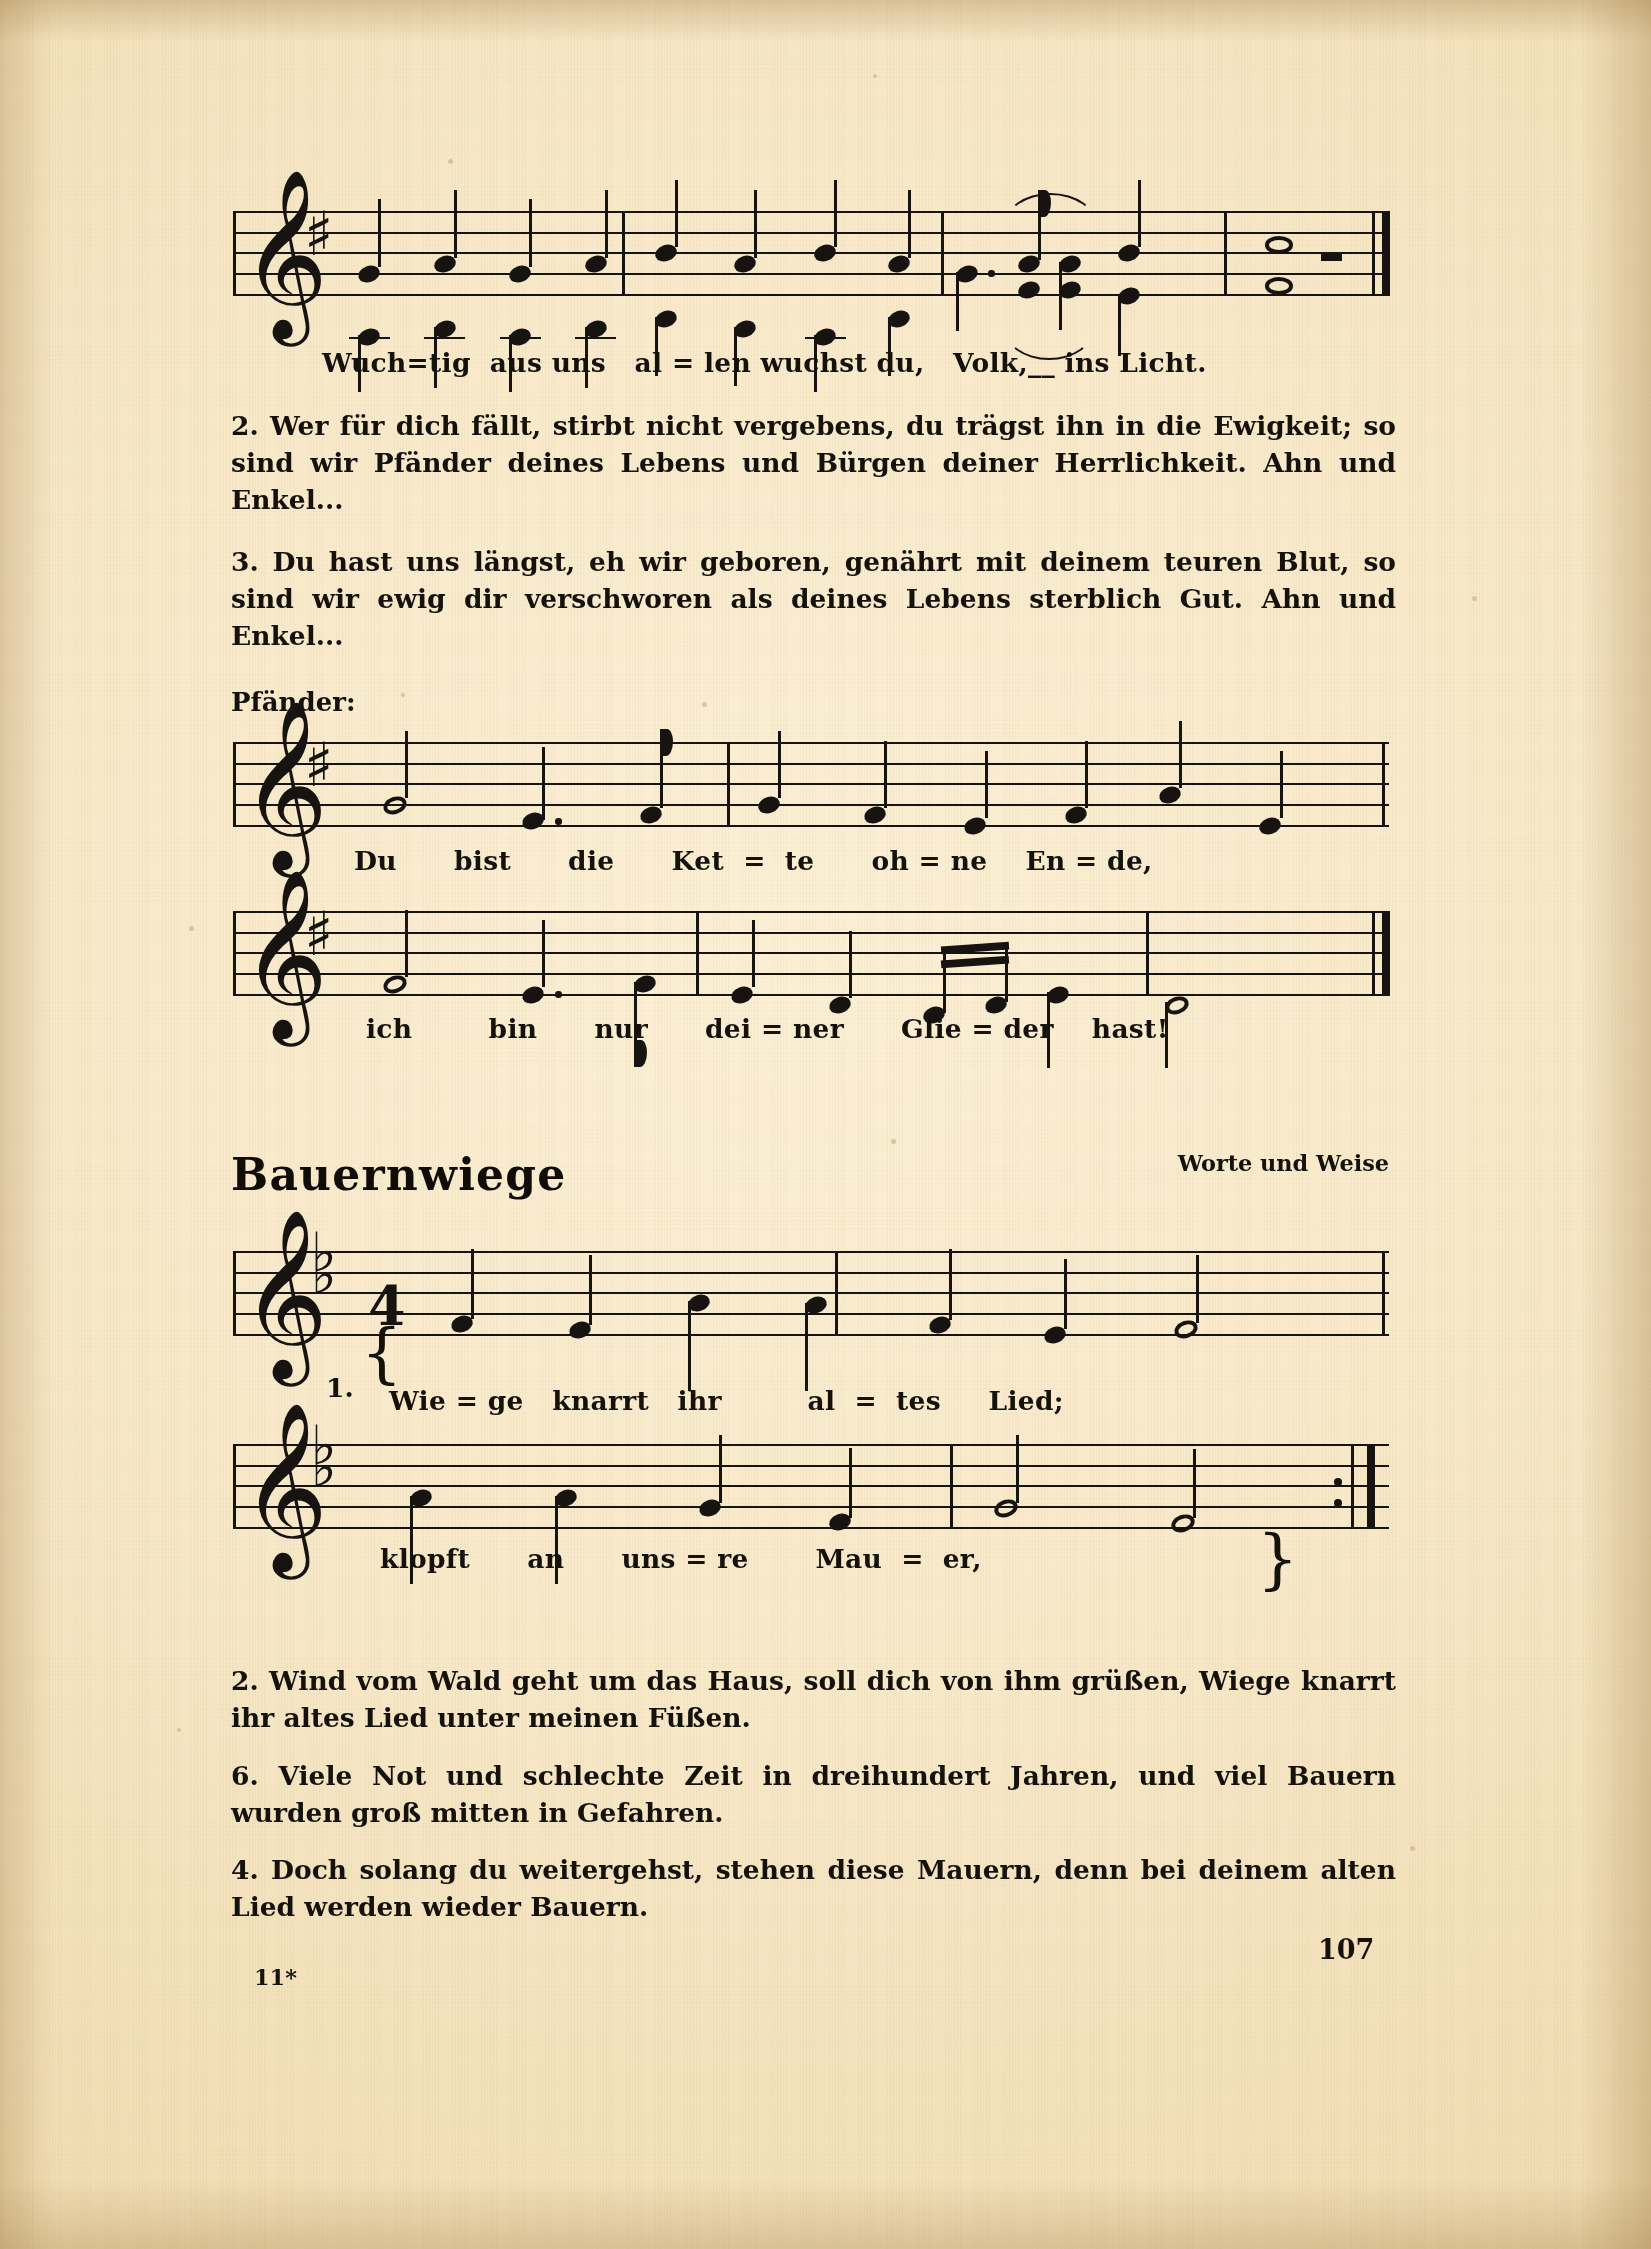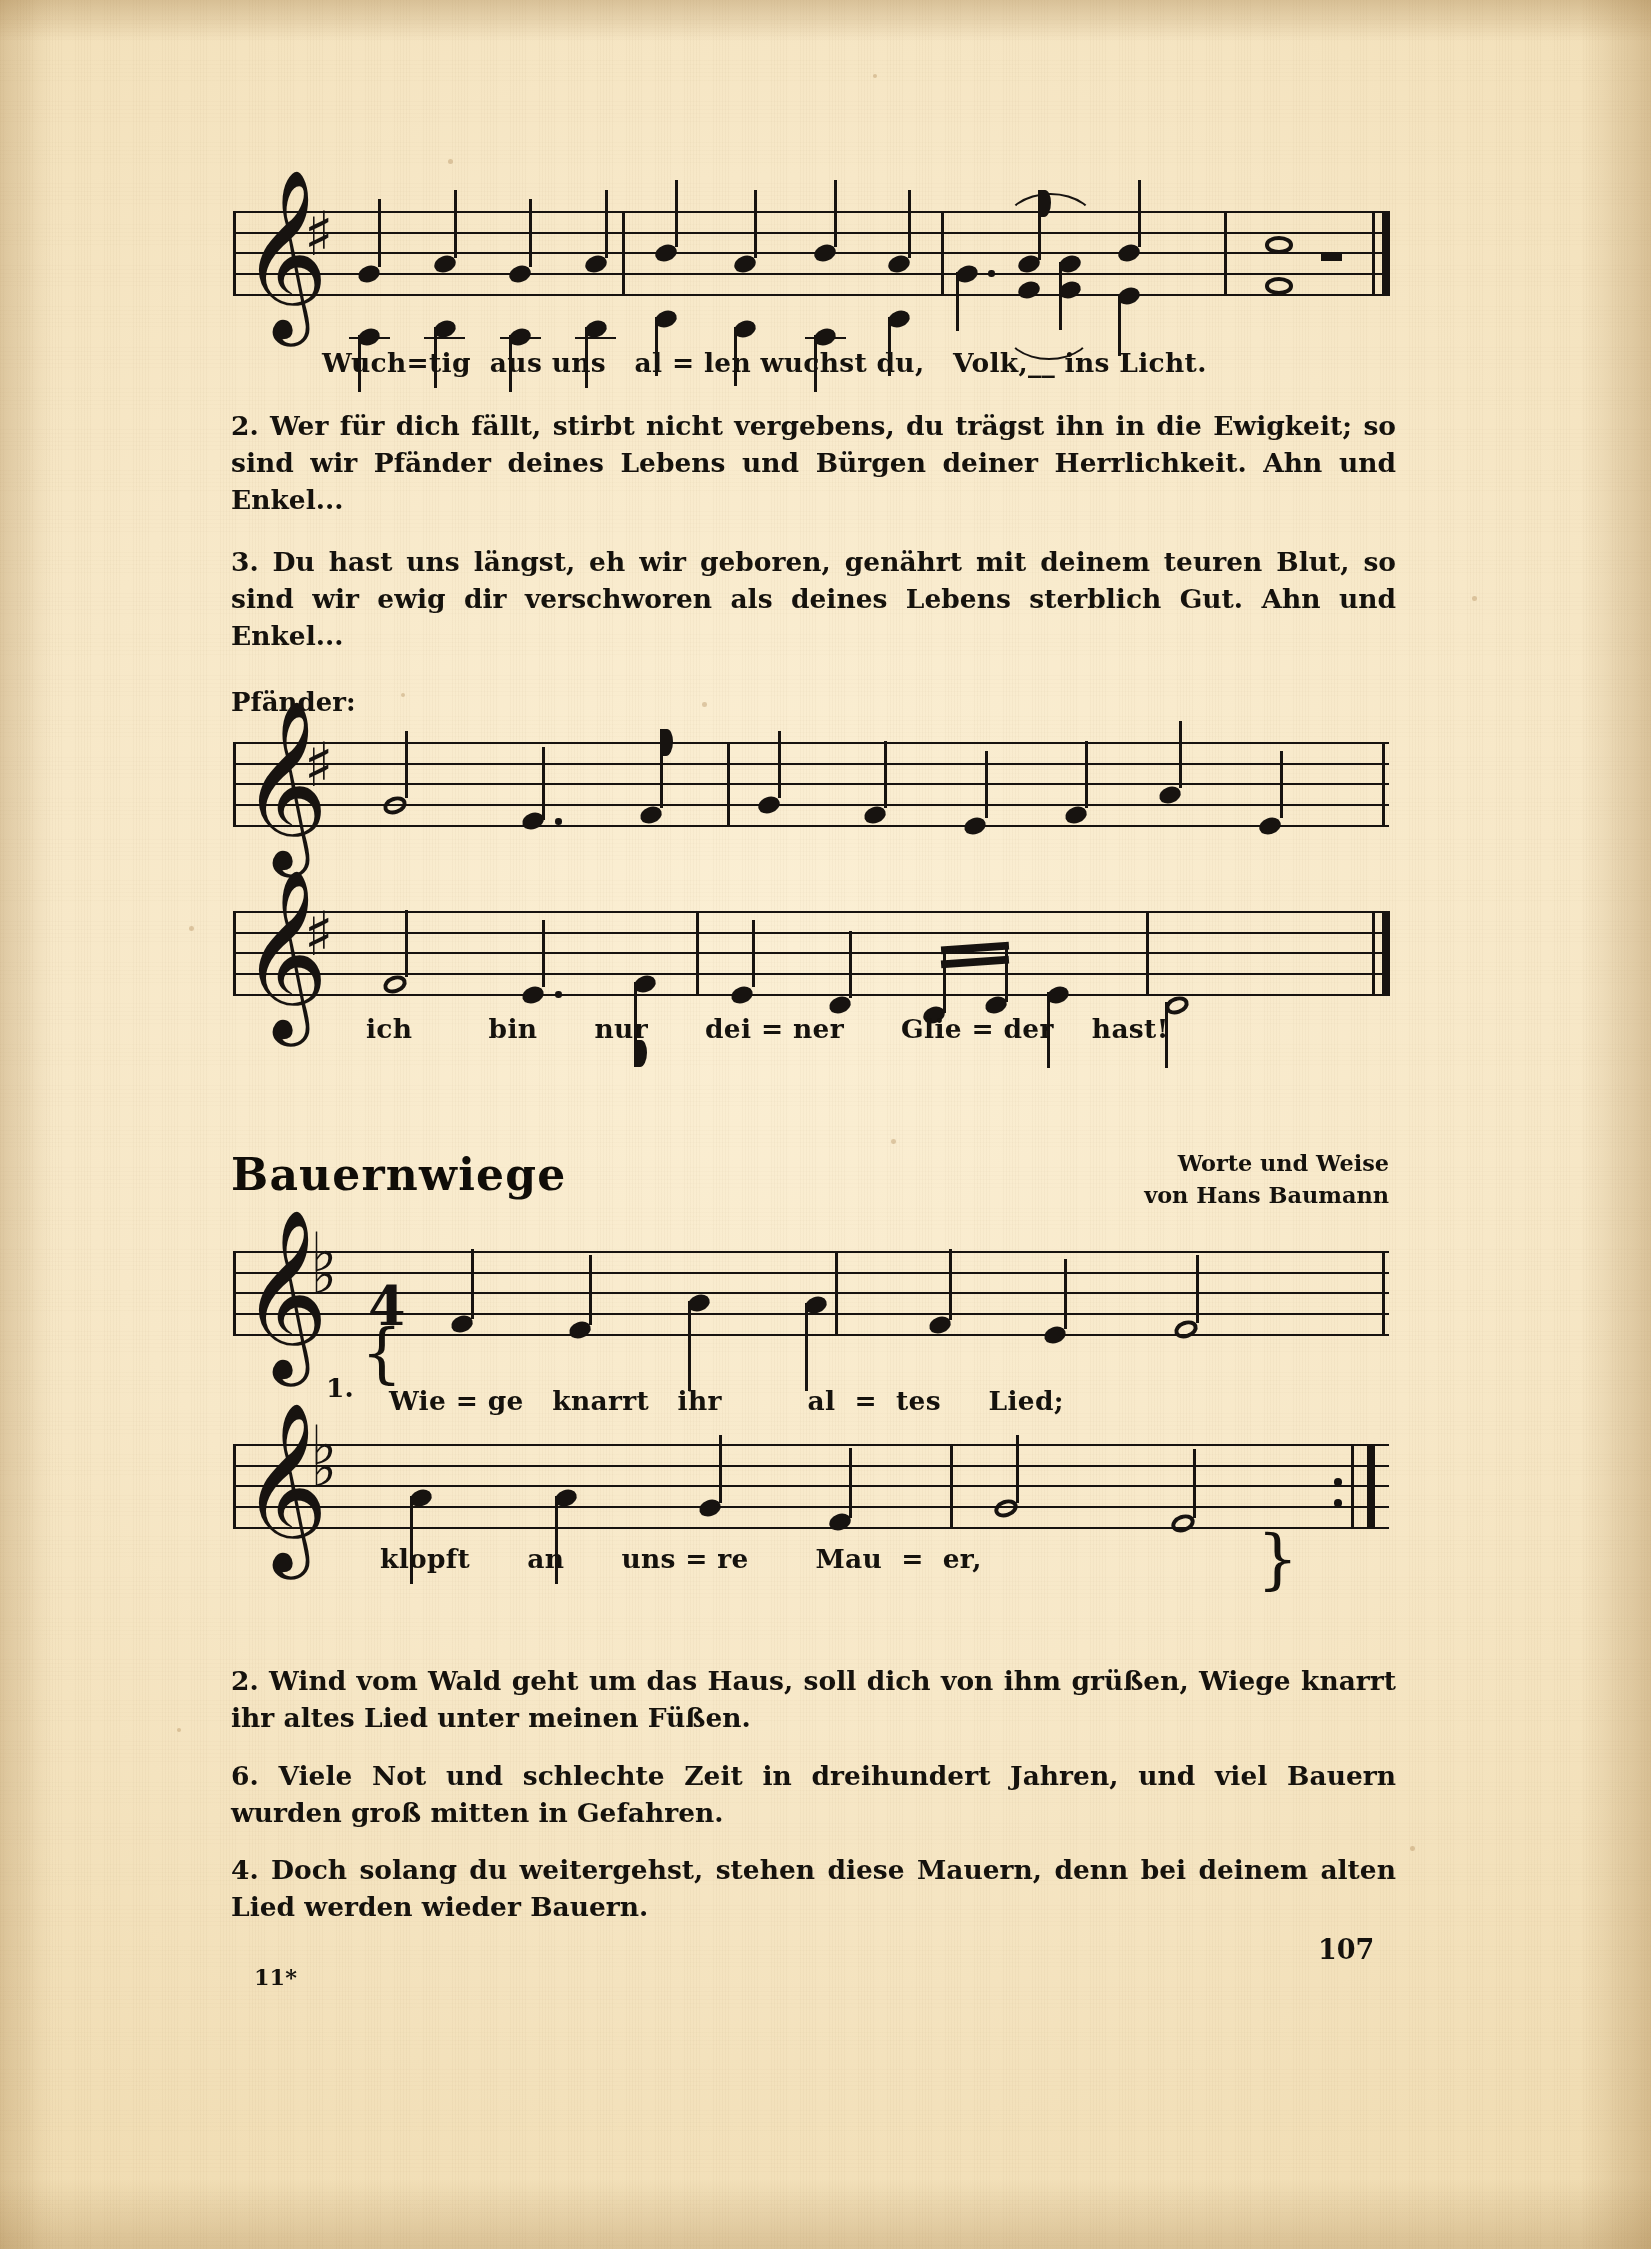--- a/index.html
+++ b/index.html
@@ -219,20 +219,21 @@
       <div class="stem" style="left:651px;top:-1.2px;height:67px;"></div>
     <div class="nh" style="left:731px;top:76px;"></div>
       <div class="stem" style="left:752px;top:9.4px;height:67px;"></div>
     <div class="nh" style="left:832px;top:65px;"></div>
       <div class="stem" style="left:852px;top:-1.2px;height:67px;"></div>
     <div class="nh" style="left:926px;top:45px;"></div>
       <div class="stem" style="left:946px;top:-21px;height:67px;"></div>
     <div class="nh" style="left:1026px;top:76px;"></div>
       <div class="stem" style="left:1047px;top:9.4px;height:67px;"></div>
   </div>
+  <div class="abs lyric" style="left:354px; top:845px;">Du      bist      die      Ket  =  te      oh = ne    En = de,</div>
 
   <div class="system" style="left:233px; top:911px; width:1156px; height:88px;">
     <div class="sline" style="top:0px;  width:1156px;"></div>
     <div class="sline" style="top:20.6px; width:1156px;"></div>
     <div class="sline" style="top:41px; width:1156px;"></div>
     <div class="sline" style="top:62px;width:1156px;"></div>
     <div class="sline" style="top:83px;width:1156px;"></div>
     <div class="barline" style="left:0px; top:0px; height:85px;"></div>
     <div class="clef" style="left:8.3px; top:-31px; font-size:147px;">𝄞</div>
     <div class="acc" style="left:71px; top:-8.3px; font-size:61px;">♯</div>
@@ -264,21 +265,20 @@
       <div class="stem" style="left:814px;top:81px;height:76px;"></div>
     <div class="nh open" style="left:932px;top:86px;"></div>
     <div class="stem" style="left:932px;top:91px;height:66px;"></div>
   </div>
   <div class="abs lyric" style="left:366px; top:1013px;">ich        bin      nur      dei = ner      Glie = der    hast!</div>
 
   <div class="abs songtitle" style="left:231px; top:1149px;">Bauernwiege</div>
 
   <div class="abs credit" style="left:858px; top:1147px; width:531px;">
     <div>Worte und Weise</div>
-    <div>von Hans Baumann</div>
   </div>
 
   <div class="system" style="left:233px; top:1251px; width:1156px; height:88px;">
     <div class="sline" style="top:0px;  width:1156px;"></div>
     <div class="sline" style="top:20.6px; width:1156px;"></div>
     <div class="sline" style="top:41px; width:1156px;"></div>
     <div class="sline" style="top:62px;width:1156px;"></div>
     <div class="sline" style="top:83px;width:1156px;"></div>
     <div class="barline" style="left:0px; top:0px; height:85px;"></div>
     <div class="clef" style="left:8.3px; top:-31px; font-size:147px;">𝄞</div>

